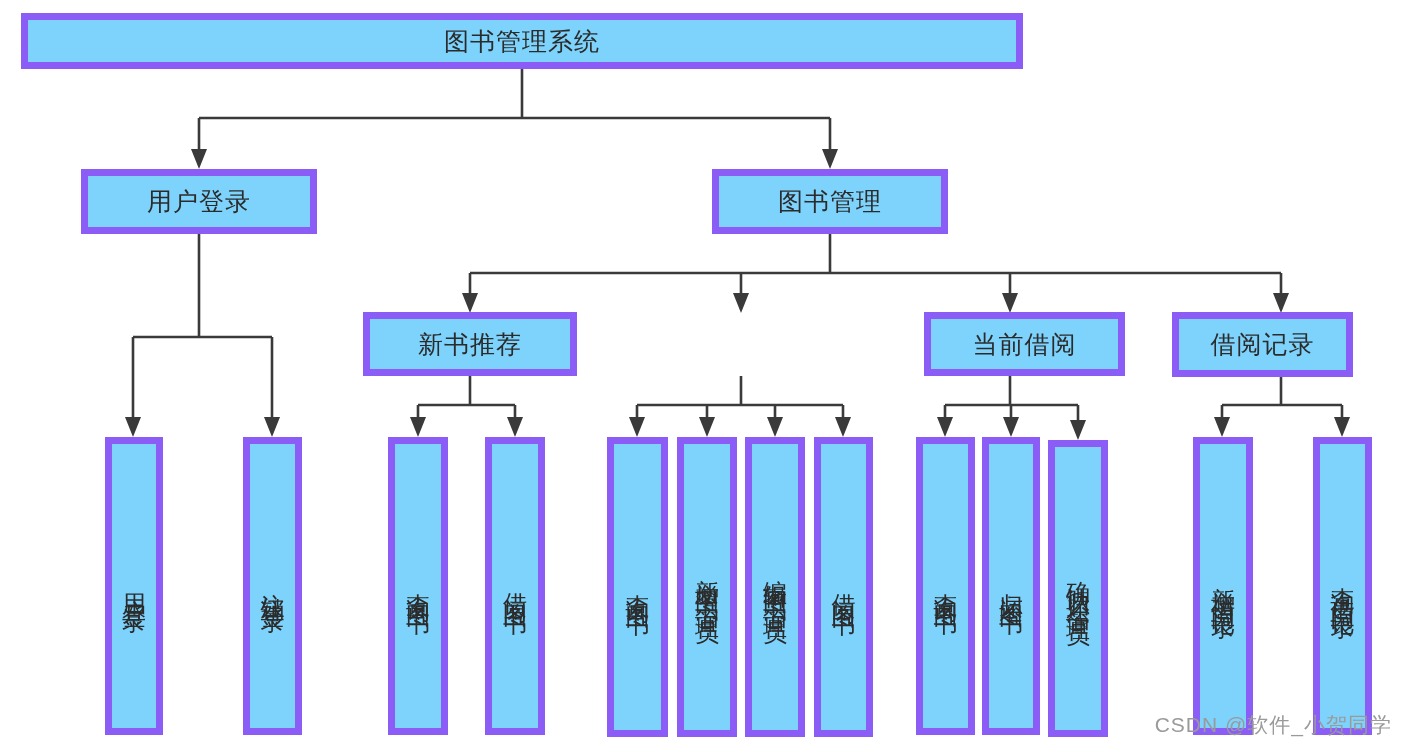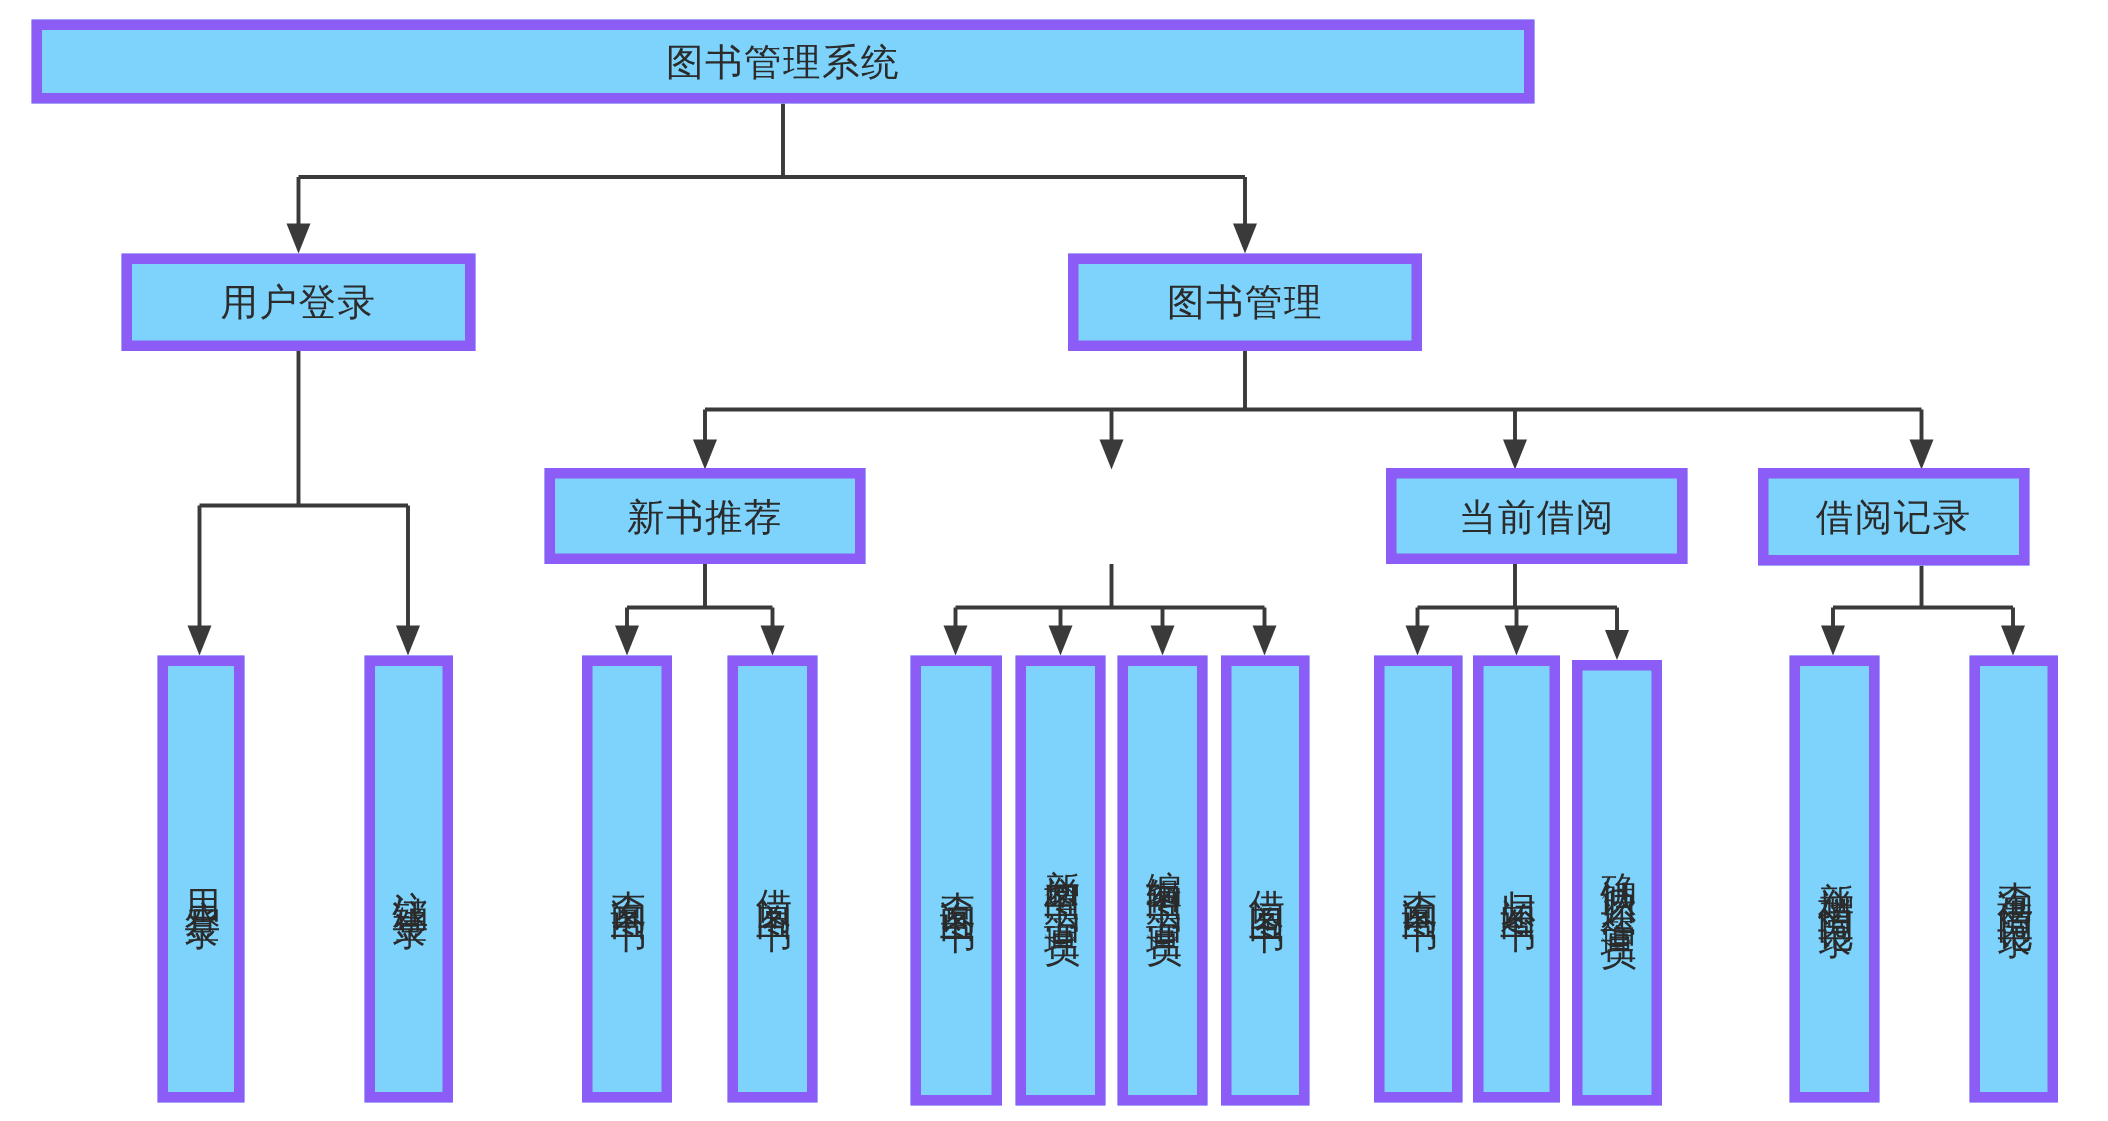--- a/index.html
+++ b/index.html
@@ -120,14 +120,15 @@
     <span class="lbl">确认归还（管理员）</span>
   </div>
 
   <div class="node vnode" style="left:1193px;top:437px;width:60px;height:298px;">
     <span class="lbl">新增借阅记录</span>
   </div>
   <div class="node vnode" style="left:1313px;top:437px;width:59px;height:298px;">
     <span class="lbl">查询借阅记录</span>
   </div>
 
+  <div class="watermark">CSDN @软件_小贺同学</div>
 
 </div>
 
 </body></html>

